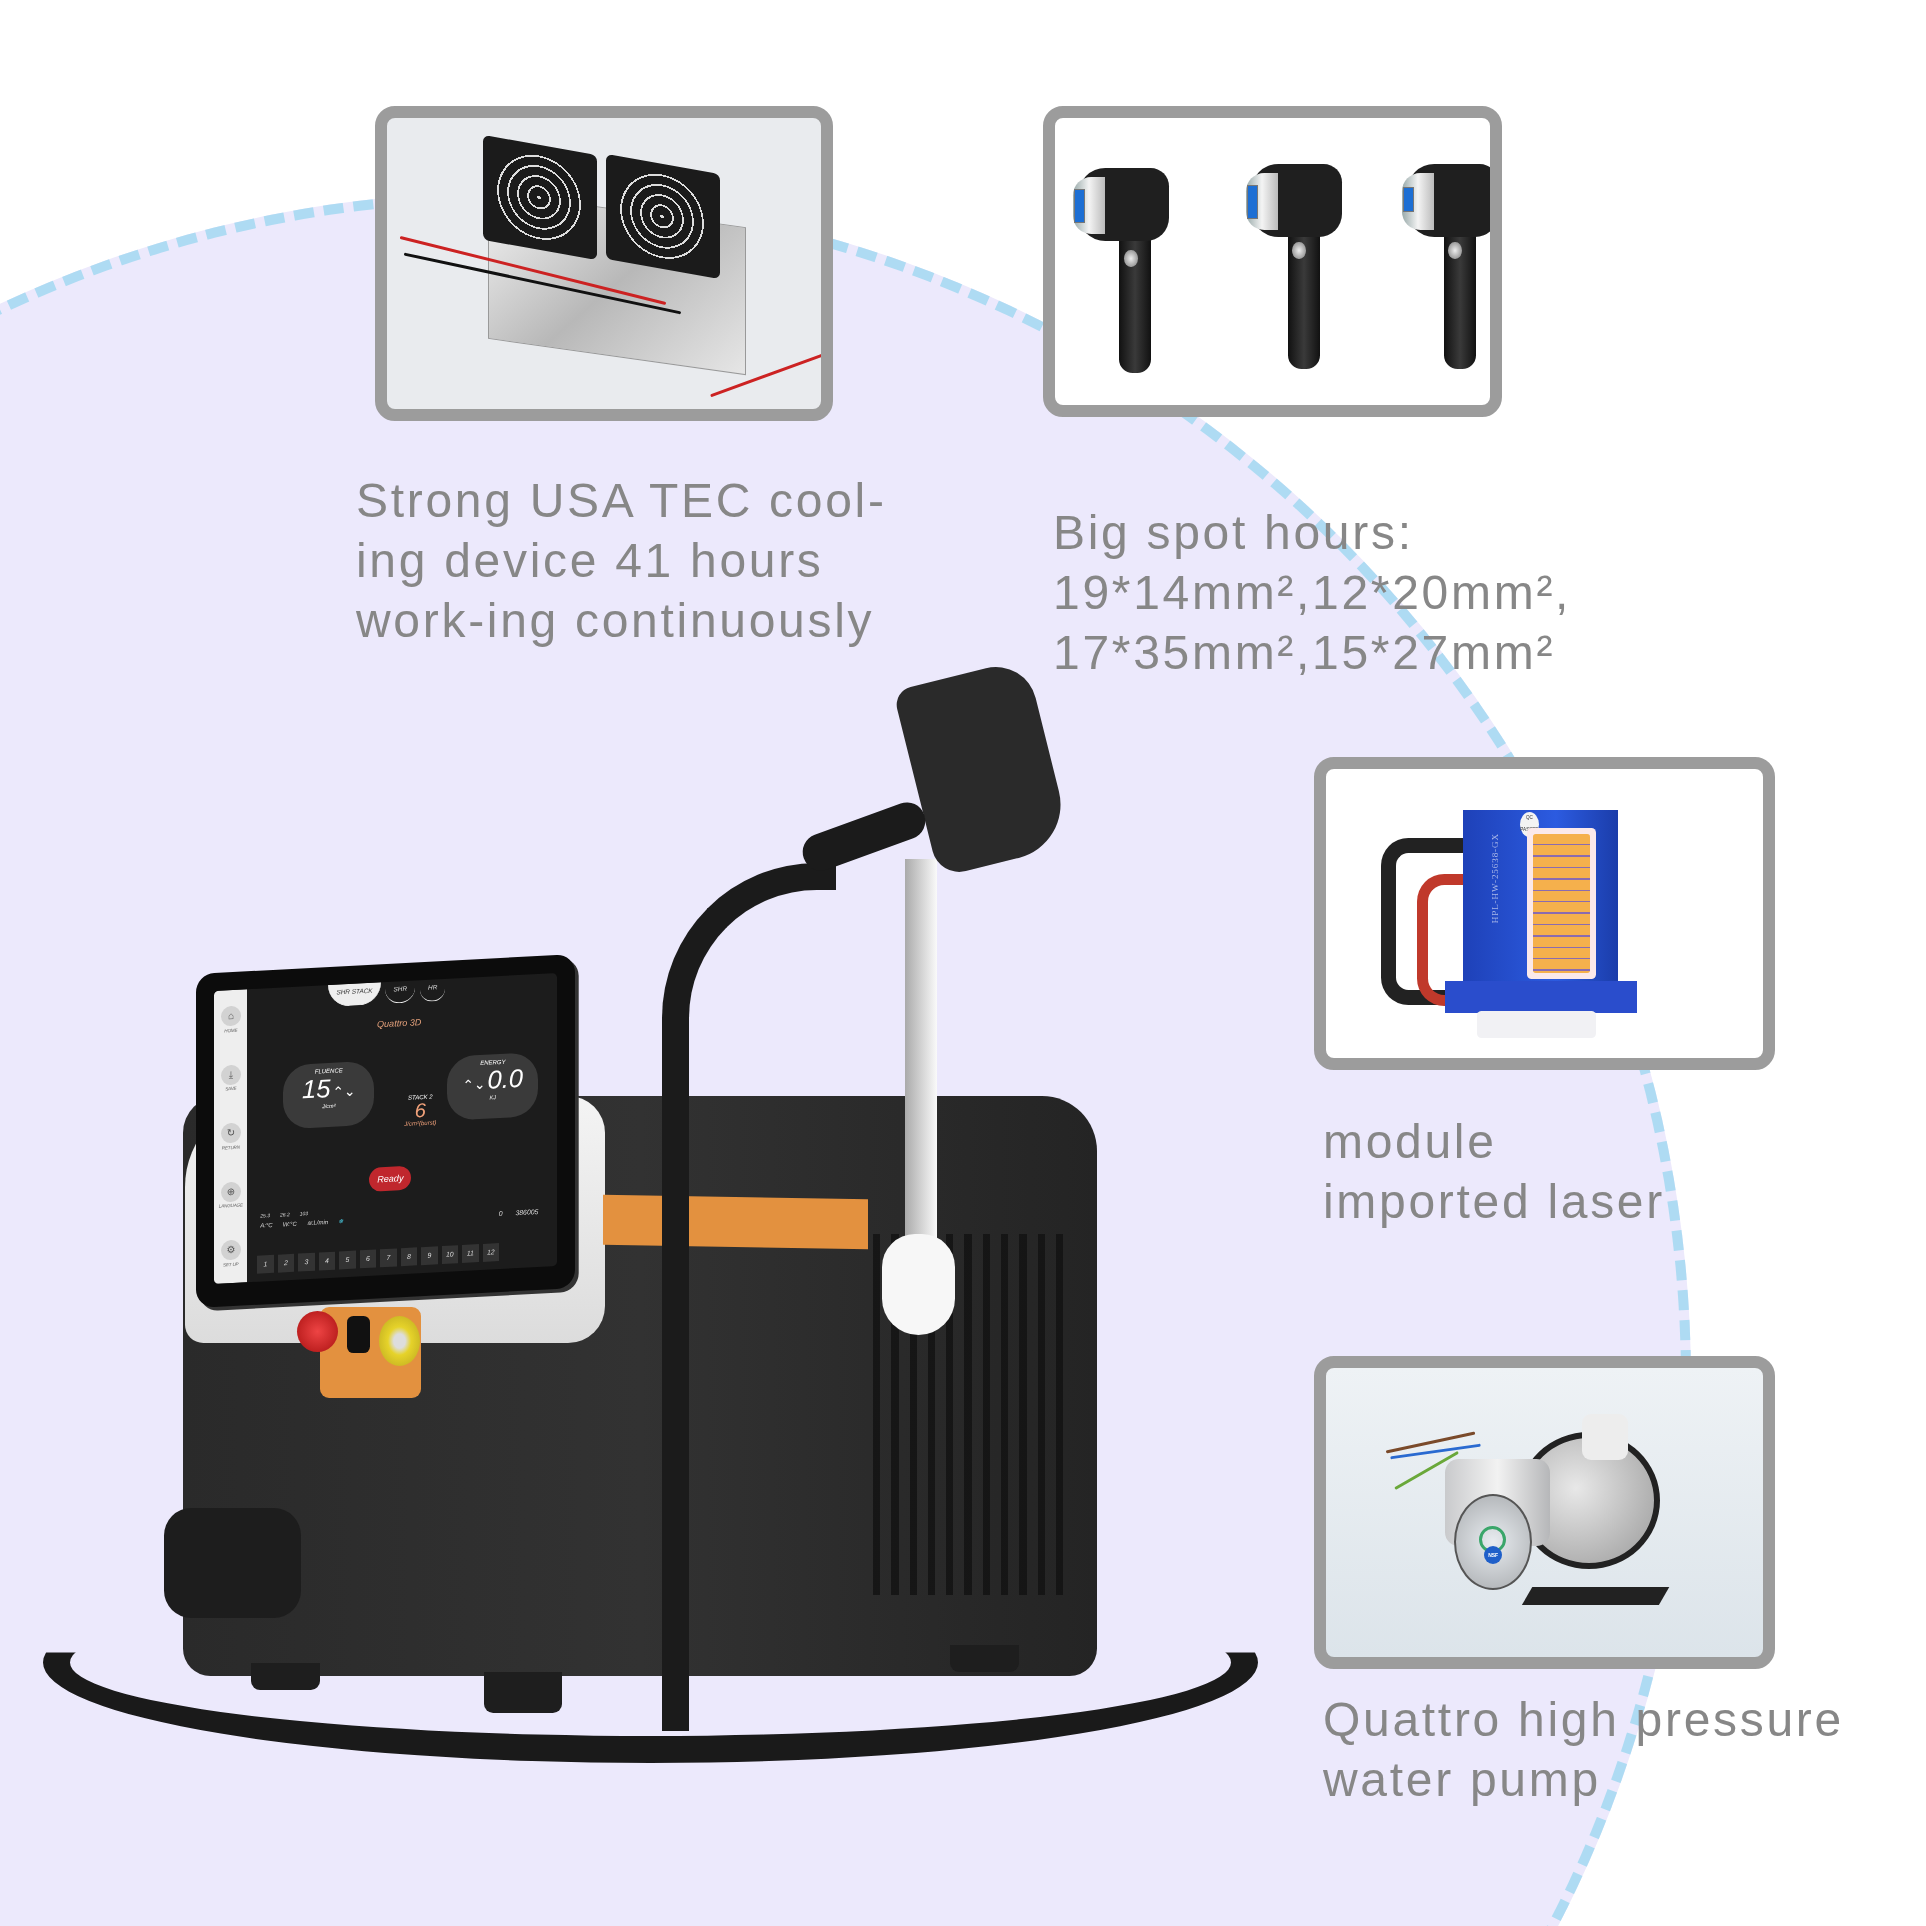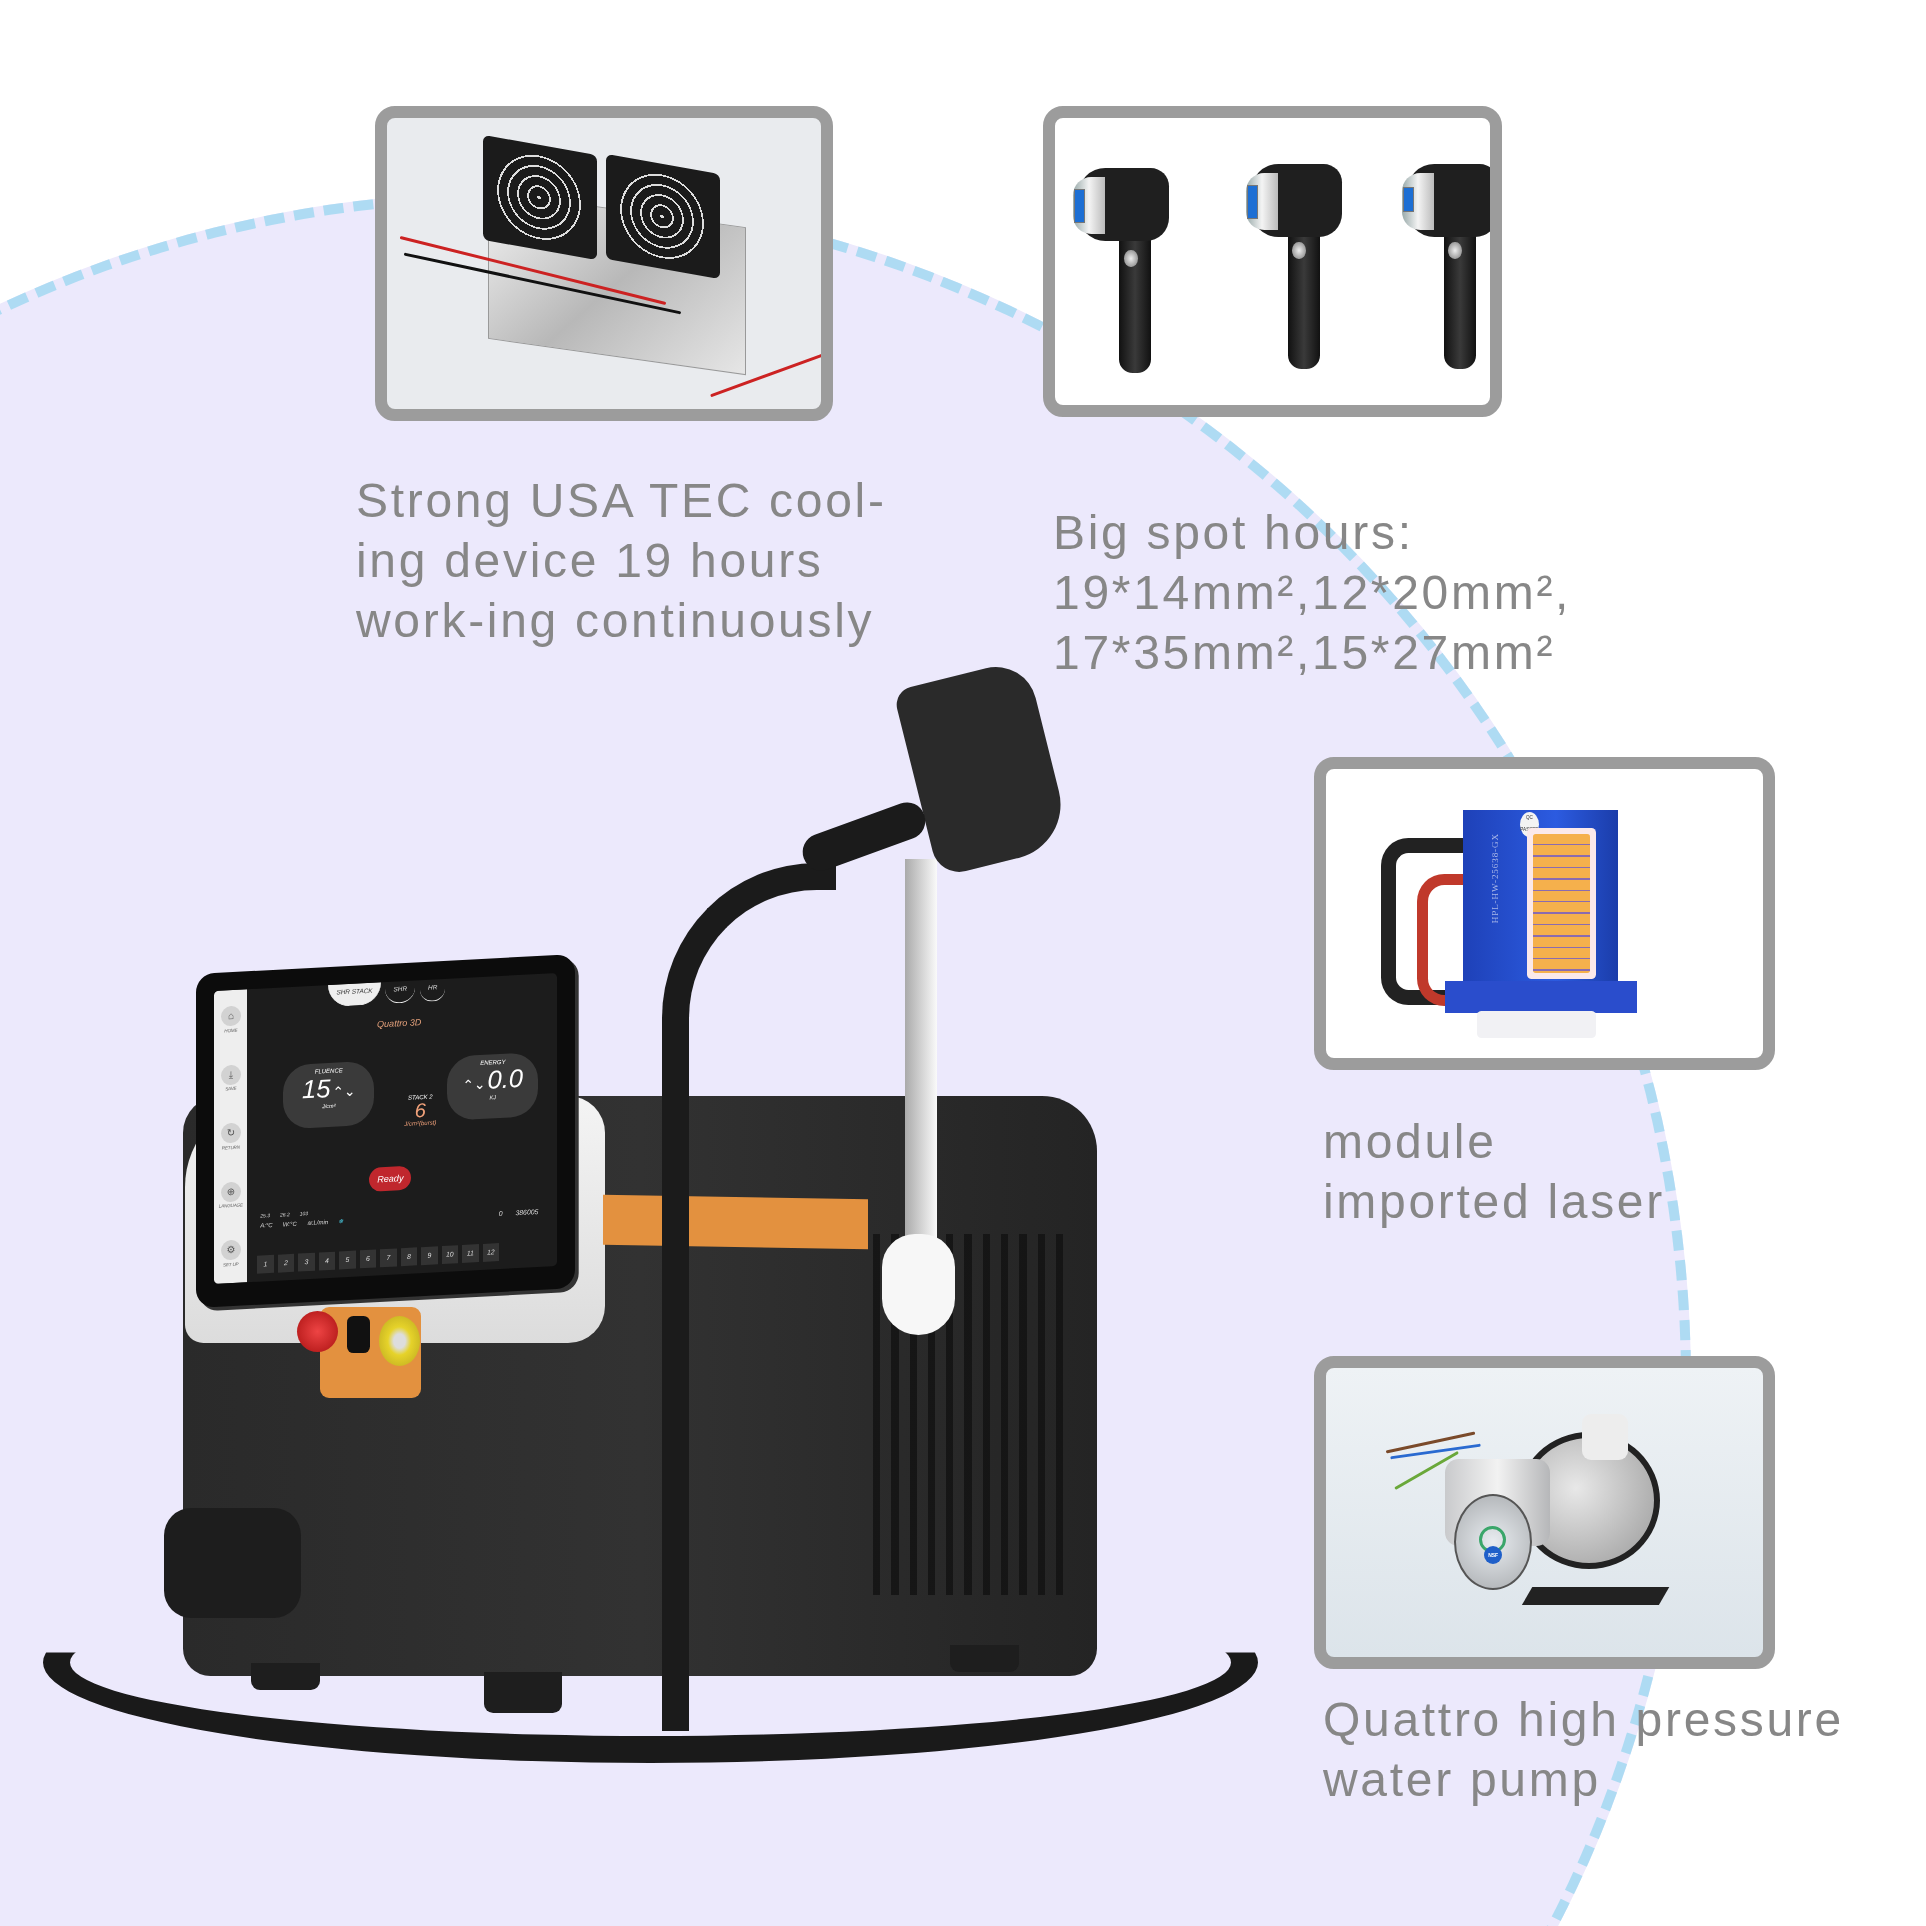--- a/index.html
+++ b/index.html
@@ -84,21 +84,21 @@
 <div id="p1" class="panel">
   <div class="cooler-box"></div>
   <div class="fan" style="left:96px;top:27.4px;transform:skewY(10deg);"></div>
   <div class="fan" style="left:219px;top:46px;transform:skewY(10deg);"></div>
   <div class="wire" style="left:9.1px;top:151px;width:274px;background:#c22;transform:rotate(14deg);"></div>
   <div class="wire" style="left:13.7px;top:164px;width:283px;background:#111;transform:rotate(12deg);"></div>
   <div class="wire" style="left:320px;top:256px;width:119px;background:#c22;transform:rotate(-20deg);"></div>
 </div>
 <div class="caption" style="left:356px;top:471px;">
   <span>Strong USA  TEC cool-</span>
-  <span>ing device 19 hours</span>
+  <span>ing device 41 hours</span>
   <span>work-ing continuously</span>
 </div>
 
 <div id="p2" class="panel">
   <div class="hp" style="left:23px;top:50px;">
     <div class="hp-handle" style="left:41px;top:59px;"></div>
     <div class="hp-head" style="left:0;top:0;">
         <div class="hp-chrome"></div>
         <div class="hp-lens"></div>
       </div>

